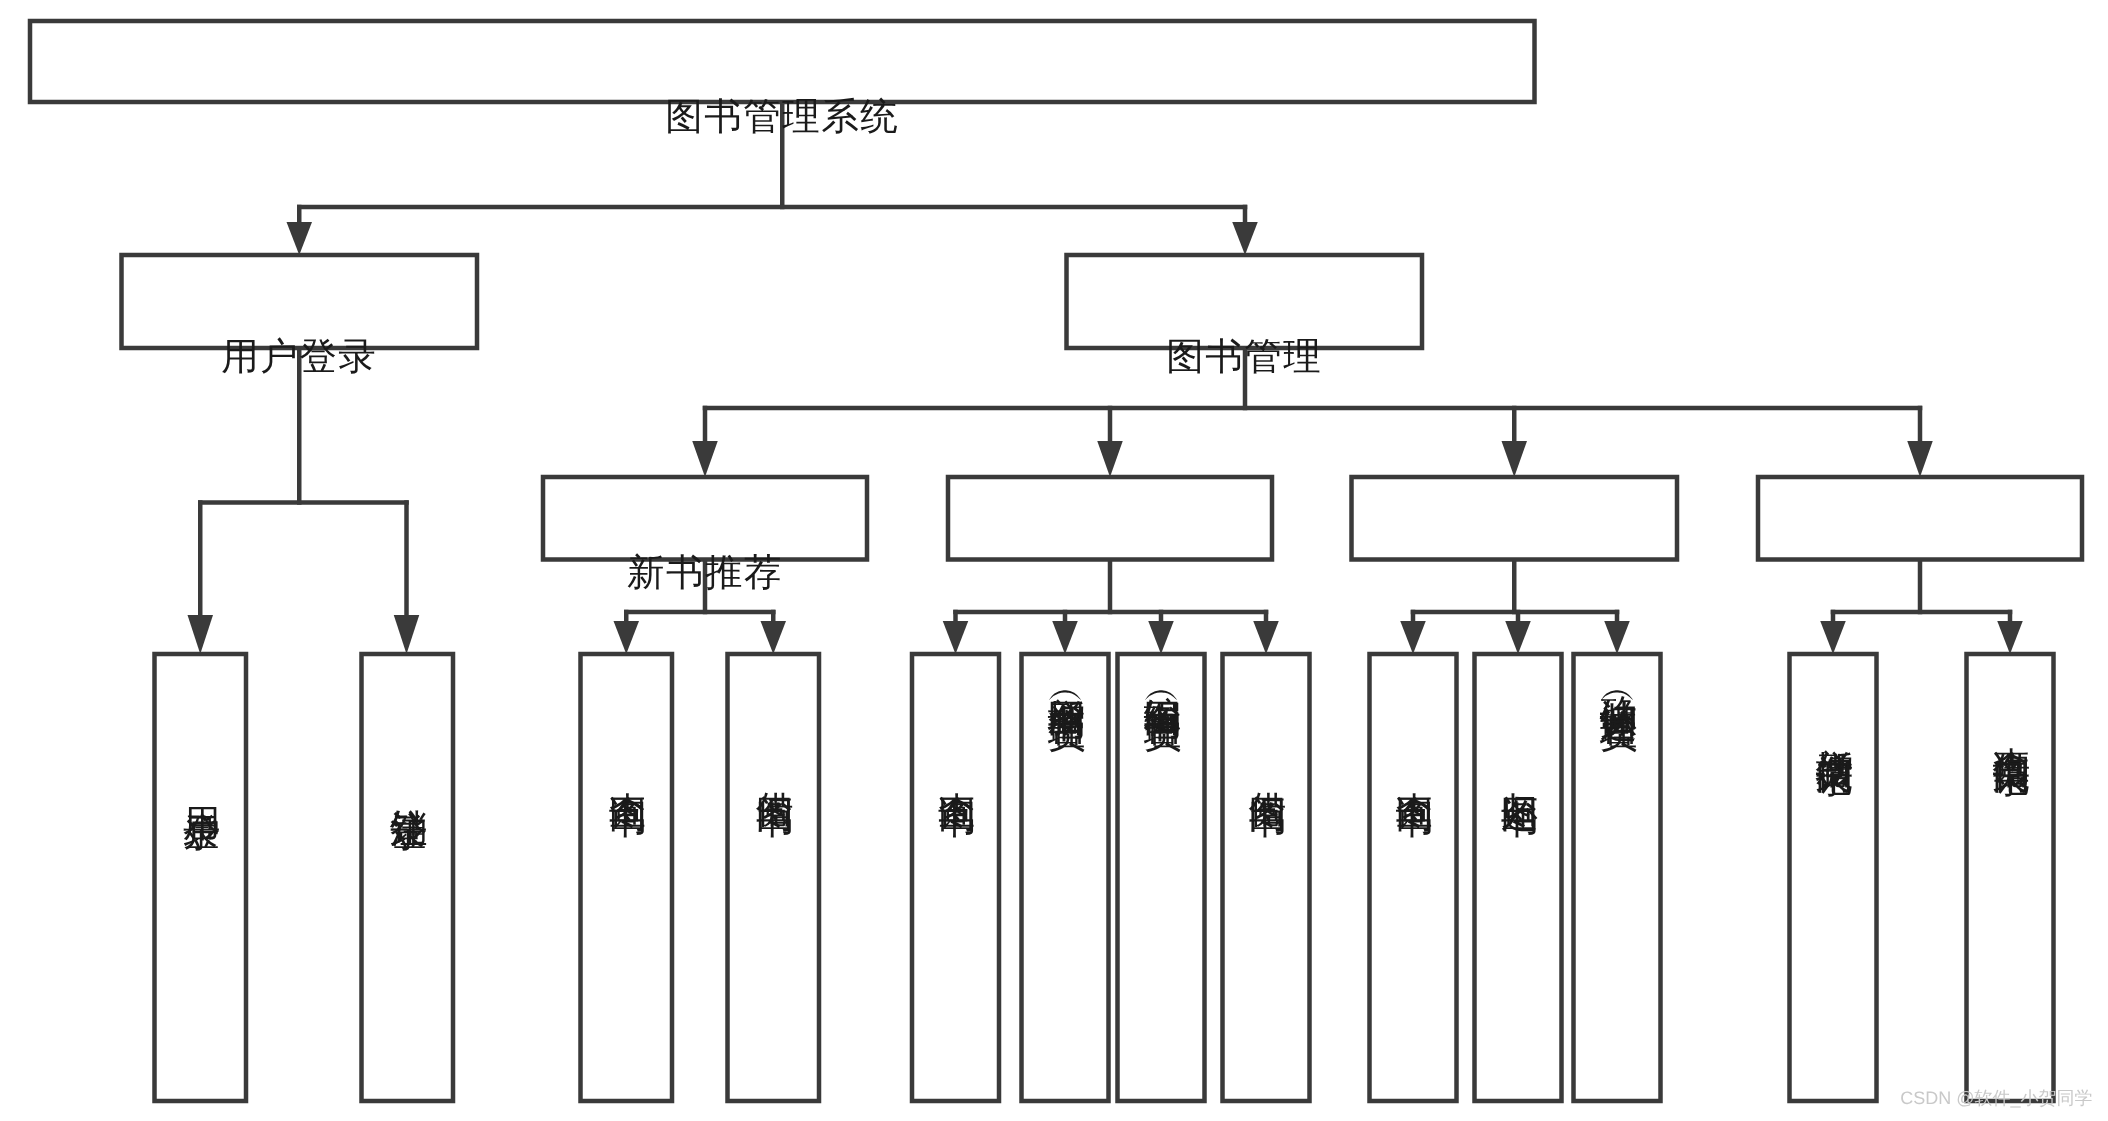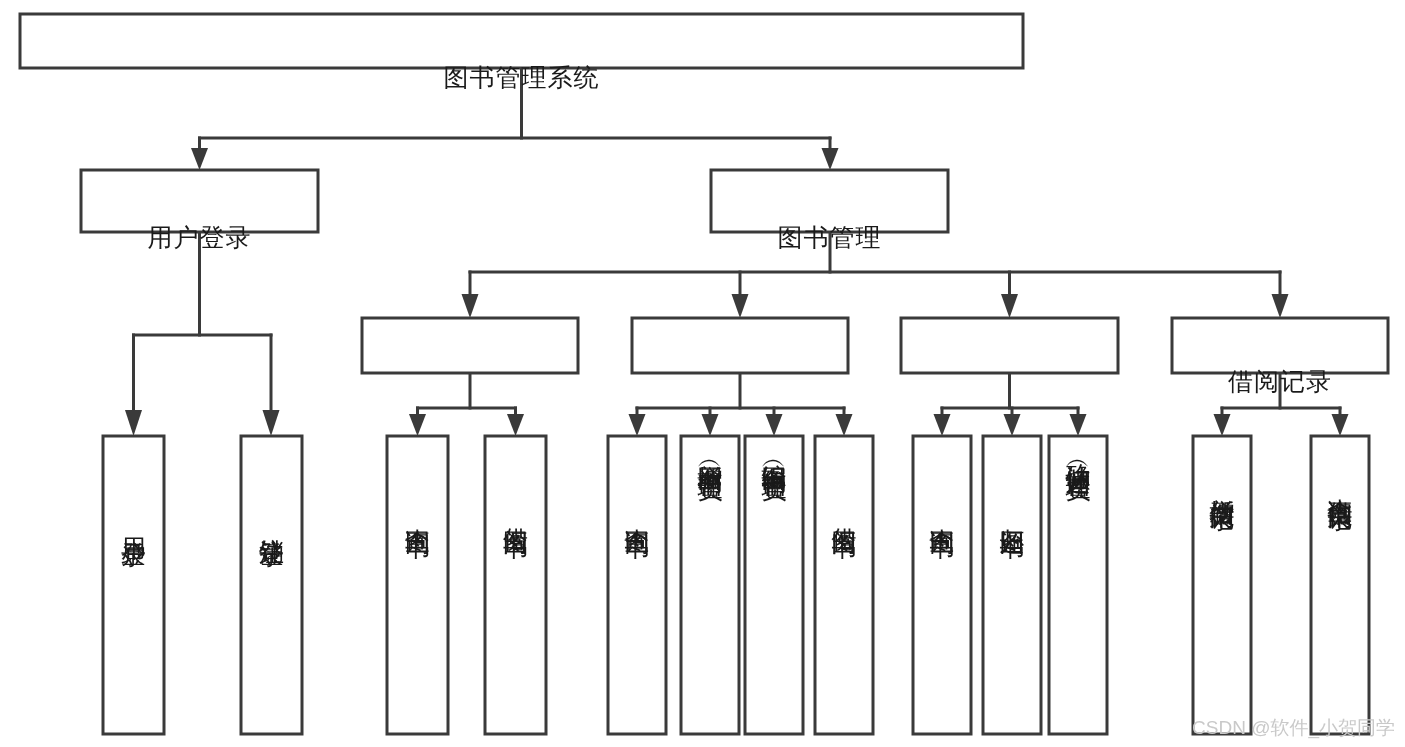--- a/index.html
+++ b/index.html
@@ -72,21 +72,21 @@
     font-size: 25px;
     color: #1a1a1a;
     letter-spacing: 1px;
     white-space: nowrap;
   }
   #watermark {
     position: absolute;
     right: 10px;
     bottom: 6px;
     font-family: "Liberation Sans", "DejaVu Sans", sans-serif;
-    font-size: 19px;
+    font-size: 12px;
     color: #c9c9c9;
     white-space: nowrap;
     pointer-events: none;
   }
 </style>
 </head>
 <body>
 
 <div id="diagram-root">
 
@@ -199,26 +199,26 @@
   </div>
 
   <div class="hlabel-wrap" style="left:81px; top:170px; width:237px; height:62px;">
     <span class="hlabel-text">用户登录</span>
   </div>
 
   <div class="hlabel-wrap" style="left:711px; top:170px; width:237px; height:62px;">
     <span class="hlabel-text">图书管理</span>
   </div>
 
-
-
-
-  <div class="hlabel-wrap" style="left:1172px; top:318px; width:216px; height:55px;">
-    <span class="hlabel-text">借阅记录</span>
-  </div>
+  <div class="hlabel-wrap" style="left:362px; top:318px; width:216px; height:55px;">
+    <span class="hlabel-text">新书推荐</span>
+  </div>
+
+
+
 
   <div class="vlabel-wrap" style="left:103px; top:436px; width:61px; height:298px; padding-top:82px;">
     <span class="vlabel-text">用户登录</span>
   </div>
 
   <div class="vlabel-wrap" style="left:241px; top:436px; width:61px; height:298px; padding-top:82px;">
     <span class="vlabel-text">注销登录</span>
   </div>
 
   <div class="vlabel-wrap" style="left:387px; top:436px; width:61px; height:298px; padding-top:72px;">

